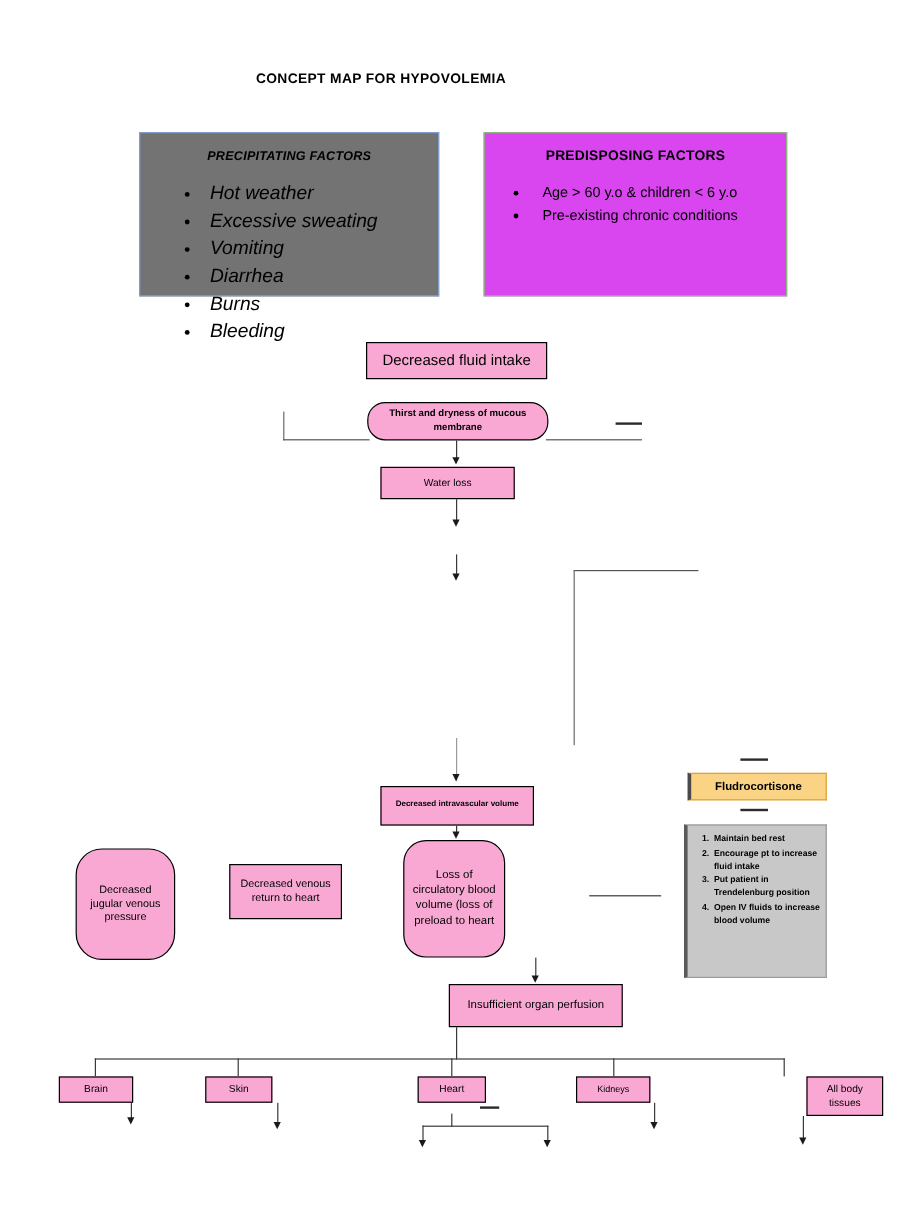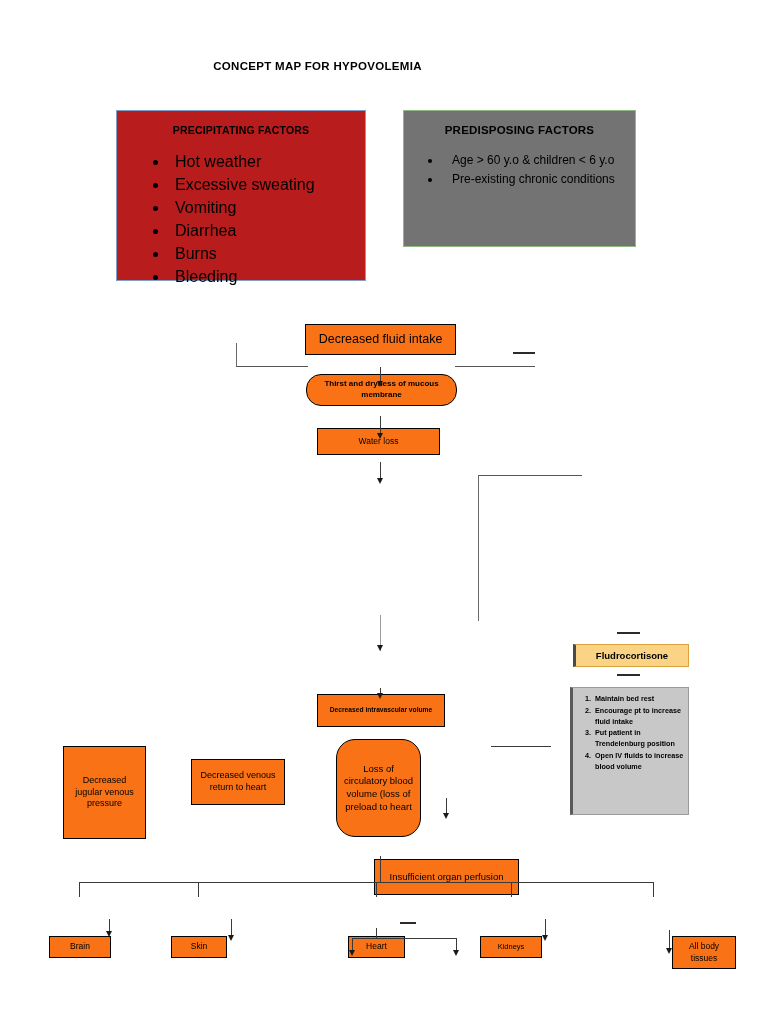--- a/index.html
+++ b/index.html
@@ -45,52 +45,52 @@
     margin: 14px 0 0 0;
     padding-left: 52px;
     list-style: disc;
   }
   .factor-panel li {
     font-size: 16px;
     line-height: 1.44;
     padding-left: 6px;
   }
   #precipitating-factors {
-    top: 110px; left: 116px; width: 250px; height: 171px;
-    background: #b91c1c;
+    top: 110px; left: 116px; width: 250px; height: 137px;
+    background: #737373;
     border-color: #7f9fc9;
+    font-style: italic;
   }
   #predisposing-factors {
-    top: 110px; left: 403px; width: 233px; height: 137px;
-    background: #737373;
+    top: 110px; left: 403px; width: 253px; height: 137px;
+    background: #d946ef;
     border-color: #8fb882;
   }
   #predisposing-factors .panel-title { font-size: 11.5px; }
   #predisposing-factors ul { padding-left: 38px; margin-top: 15px; }
   #predisposing-factors li { font-size: 12px; line-height: 1.62; padding-left: 10px; }
 
   
   .fbox {
     border: 1.2px solid #000;
-    background: #f97316;
+    background: #f9a8d4;
     display: flex;
     align-items: center;
     justify-content: center;
     text-align: center;
     line-height: 1.32;
-    margin-top: 39px;
   }
   .fbox span { display: block; padding: 0 4px; }
 
   #box-fluid-intake   { top: 285px; left: 305px; width: 151px; height: 31px; font-size: 12.5px; }
   #box-thirst         { top: 335px; left: 306px; width: 151px; height: 32px; font-size: 8px; font-weight: bold; border-radius: 15px; }
-  #box-water-loss     { top: 389px; left: 317px; width: 123px; height: 27px; font-size: 8.5px; }
+  #box-water-loss     { top: 389px; left: 317px; width: 112px; height: 27px; font-size: 8.5px; }
   #box-intravascular  { top: 655px; left: 317px; width: 128px; height: 33px; font-size: 6.7px; font-weight: bold; }
   #box-circulatory    { top: 700px; left: 336px; width: 85px; height: 98px; font-size: 9.5px; border-width: 1.6px; border-radius: 19px; }
-  #box-jugular        { top: 707px; left: 63px; width: 83px; height: 93px; font-size: 9px; border-width: 1.4px; }
+  #box-jugular        { top: 707px; left: 63px; width: 83px; height: 93px; font-size: 9px; border-width: 1.4px; border-radius: 22px; }
   #box-venous-return  { top: 720px; left: 191px; width: 94px; height: 46px; font-size: 9px; border-width: 1.4px; }
   #box-perfusion      { top: 820px; left: 374px; width: 145px; height: 36px; font-size: 9.5px; }
 
   #box-brain    { top: 897px; left: 49px;  width: 62px; height: 22px; font-size: 8.5px; }
   #box-skin     { top: 897px; left: 171px; width: 56px; height: 22px; font-size: 8.5px; }
   #box-heart    { top: 897px; left: 348px; width: 57px; height: 22px; font-size: 8.5px; border-width:1.6px;}
   #box-kidneys  { top: 897px; left: 480px; width: 62px; height: 22px; font-size: 7.5px; }
   #box-alltissue{ top: 897px; left: 672px; width: 64px; height: 33px; font-size: 8.5px; }
   #box-cerebral { top: 938px; left: 70px;  width: 78px; height: 54px; font-size: 9px; border-width: 1.4px; }
 

